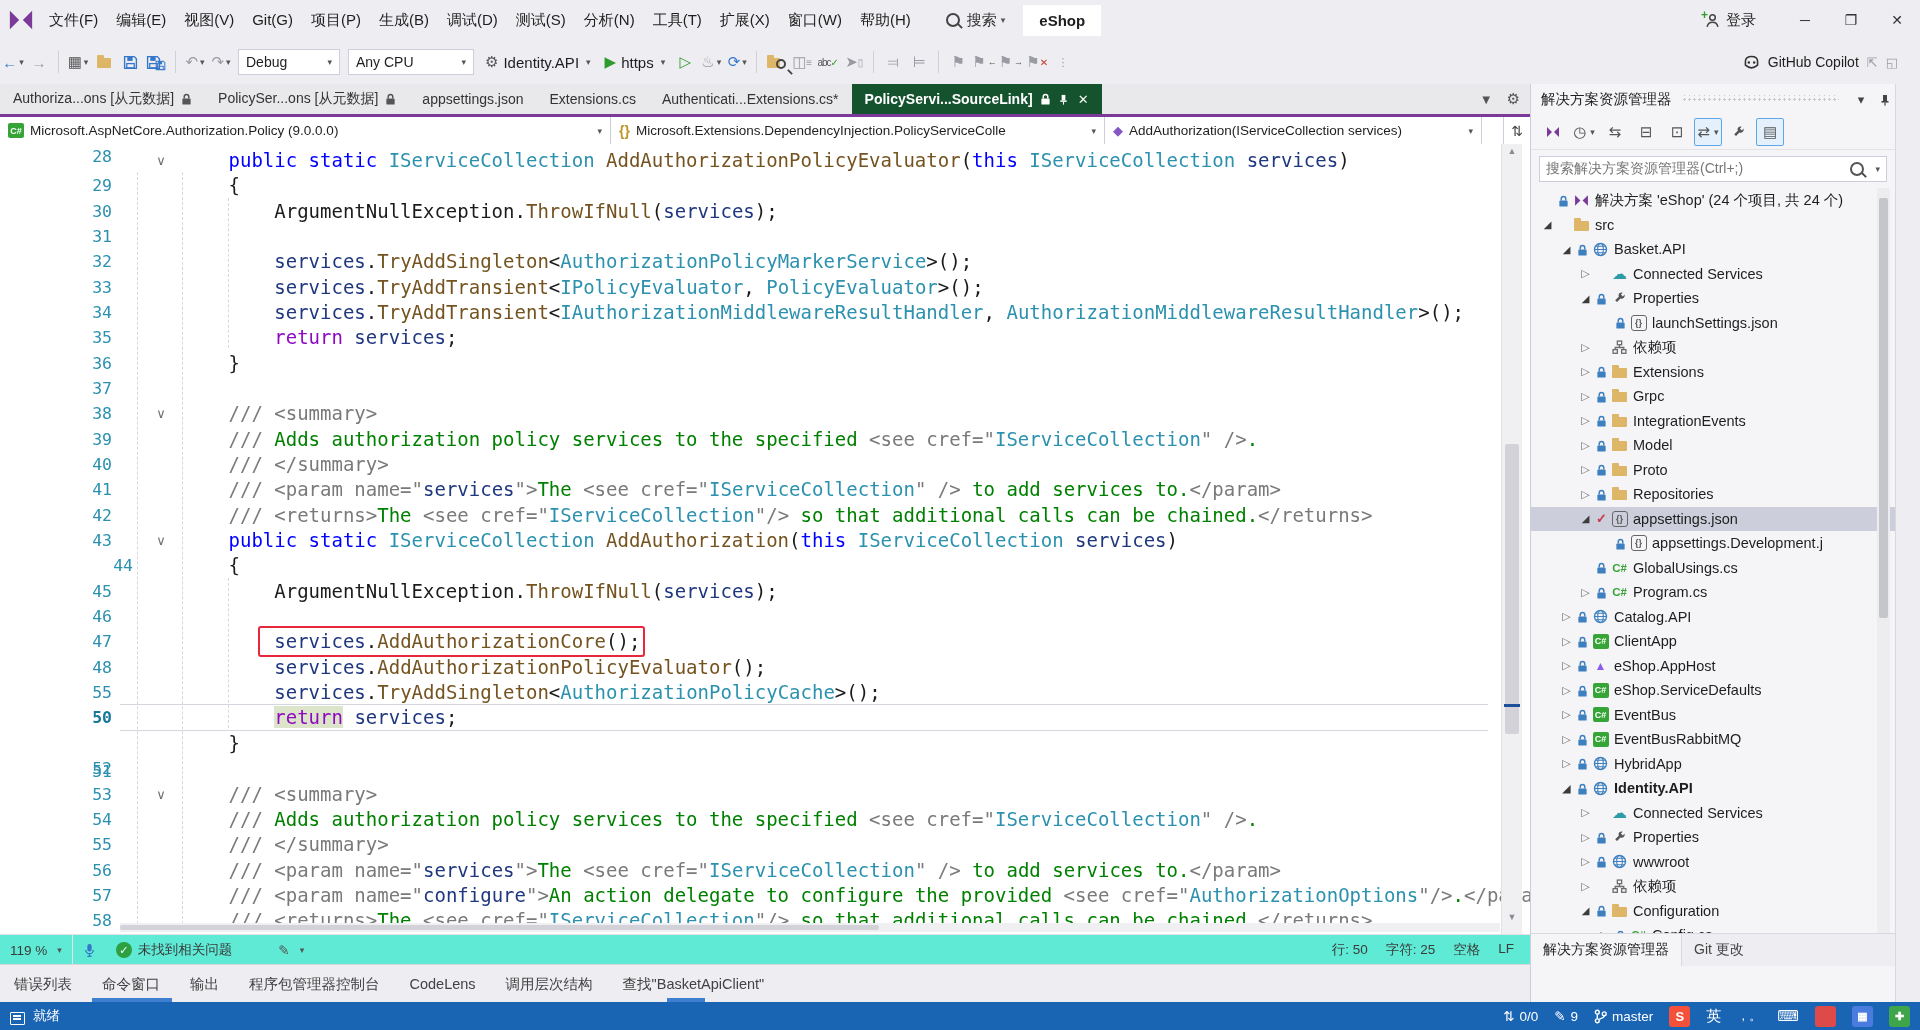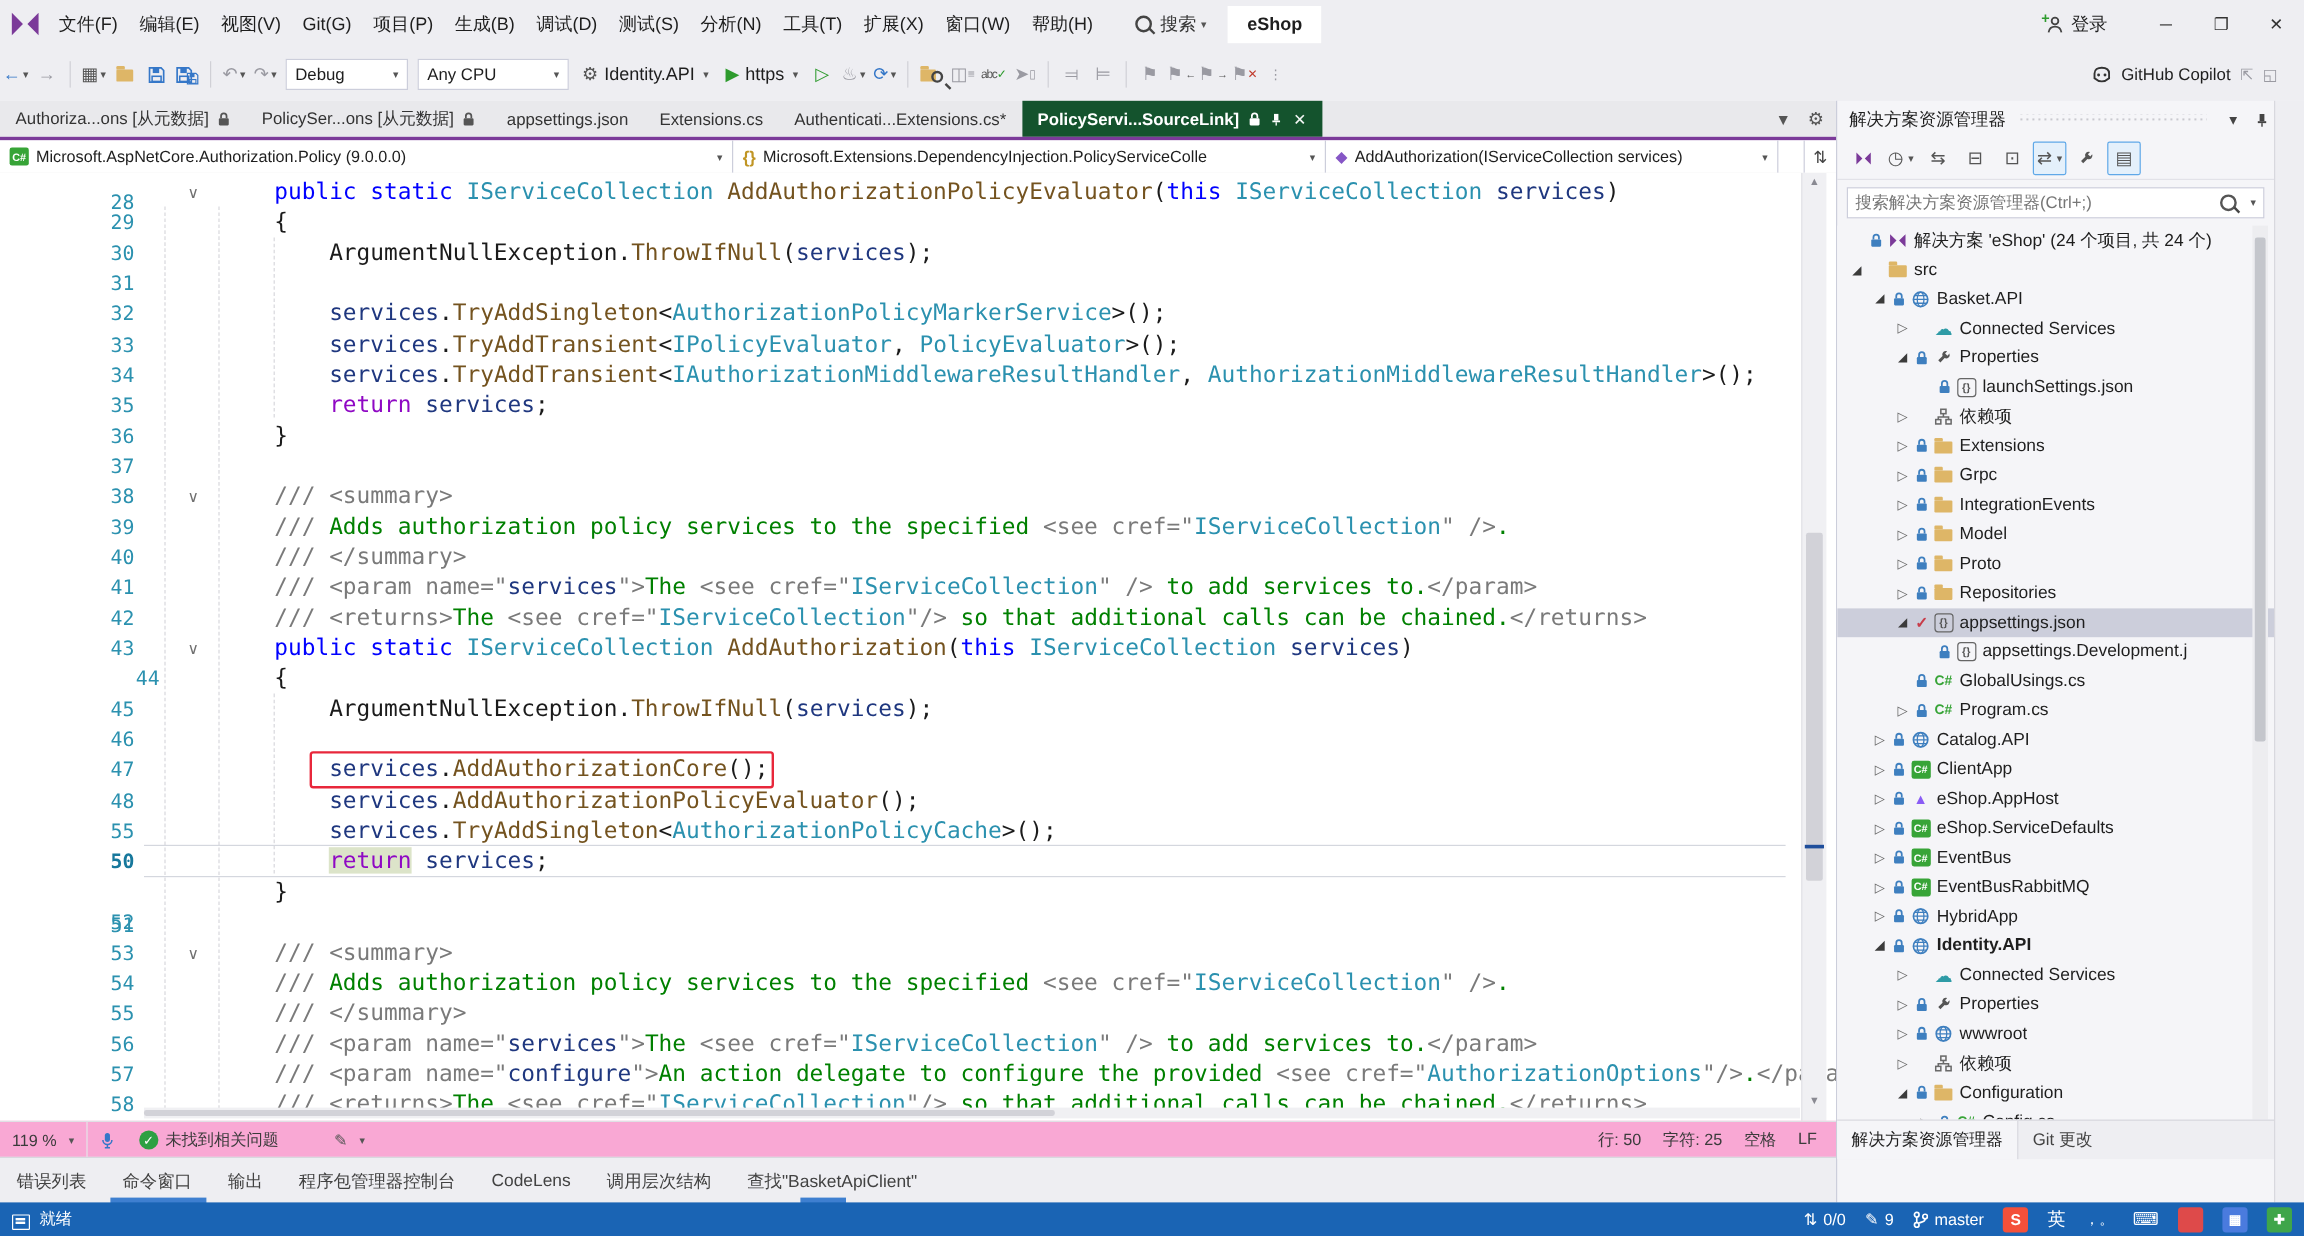--- a/index.html
+++ b/index.html
@@ -77,21 +77,21 @@
   #cur-line{position:absolute;left:120px;width:1368px;height:25px;border-top:1px solid #D4D7DE;border-bottom:1px solid #D4D7DE}
   #red-box{position:absolute;border:2px solid #E8273B;border-radius:3px}
   #v-scroll{position:absolute;right:8px;top:0;width:20px;height:790px;background:#F0F0F3;border-left:1px solid #E2E2E6;
     display:flex;flex-direction:column;align-items:center;color:#8A8A92;font-size:9px}
   #v-thumb{position:absolute;left:3px;width:14px;top:300px;height:290px;background:#D2D2D8;border-radius:2px}
   #caret-mark{position:absolute;left:2px;width:16px;height:3px;background:#1F4E9B;top:560px}
   #h-scroll{position:absolute;left:120px;right:30px;bottom:2px;height:9px;background:#F0F0F3}
   #h-thumb{position:absolute;left:0;top:2px;width:55%;height:5px;background:#D2D2D8;border-radius:2px}
 
   
-  #editor-status{position:absolute;left:0;top:850px;width:1530px;height:30px;background:#f9a8d4;border-top:1px solid #E0E0E5;
+  #editor-status{position:absolute;left:0;top:850px;width:1530px;height:30px;background:#5eead4;border-top:1px solid #E0E0E5;
     display:flex;align-items:center;font-size:13.5px;color:#3B3B3B}
   #zoom-box{display:flex;align-items:center;gap:6px;padding:0 10px;height:100%;border-right:1px solid #E4E4E8}
   .estat{margin:0 10px;display:flex;align-items:center;gap:6px;white-space:nowrap}
   .okdot{width:16px;height:16px;border-radius:50%;background:#2DA042;color:#FFF;font-size:11px;display:inline-flex;align-items:center;justify-content:center}
   #estat-right{margin-left:auto;display:flex;gap:18px;padding-right:16px}
 
   
   #panel-tabs{position:absolute;left:0;top:880px;width:1530px;height:38px;background:#EEEEF2;border-top:1px solid #D8D8DE;
     display:flex;align-items:center;gap:30px;padding-left:14px;font-size:14.5px;color:#424242}
   .pbar{position:absolute;height:5px;background:#3E7FD0;bottom:0}
@@ -391,21 +391,21 @@
           <div class="code-line" style="top: 586.82px;">        <span class="x">}</span></div>
           <div class="code-line" style="top: 612.16px;"></div>
           <div class="code-line" style="top: 637.5px;">        <span class="g">/// </span><span class="g">&lt;summary&gt;</span></div>
           <div class="code-line" style="top: 662.84px;">        <span class="g">/// </span><span class="r">Adds authorization policy services to the specified </span><span class="g">&lt;see cref="</span><span class="t">IServiceCollection</span><span class="g">" /&gt;</span><span class="r">.</span></div>
           <div class="code-line" style="top: 688.18px;">        <span class="g">/// </span><span class="g">&lt;/summary&gt;</span></div>
           <div class="code-line" style="top: 713.52px;">        <span class="g">/// </span><span class="g">&lt;param name="</span><span class="p">services</span><span class="g">"&gt;</span><span class="r">The </span><span class="g">&lt;see cref="</span><span class="t">IServiceCollection</span><span class="g">" /&gt;</span><span class="r"> to add services to.</span><span class="g">&lt;/param&gt;</span></div>
           <div class="code-line" style="top: 738.86px;">        <span class="g">/// </span><span class="g">&lt;param name="</span><span class="p">configure</span><span class="g">"&gt;</span><span class="r">An action delegate to configure the provided </span><span class="g">&lt;see cref="</span><span class="t">AuthorizationOptions</span><span class="g">"/&gt;</span><span class="r">.</span><span class="g">&lt;/param&gt;</span></div>
           <div class="code-line" style="top: 764.2px;">        <span class="g">/// </span><span class="g">&lt;returns&gt;</span><span class="r">The </span><span class="g">&lt;see cref="</span><span class="t">IServiceCollection</span><span class="g">"/&gt;</span><span class="r"> so that additional calls can be chained.</span><span class="g">&lt;/returns&gt;</span></div>
         </div>
       <div id="gutter">
-          <div class="gut-num" style="top: 12px;">28</div>
+          <div class="gut-num" style="top: 0;">28</div>
           <div class="gut-num" style="top: 29.34px;">29</div>
           <div class="gut-num" style="top: 54.68px;">30</div>
           <div class="gut-num" style="top: 80.02px;">31</div>
           <div class="gut-num" style="top: 105.36px;">32</div>
           <div class="gut-num" style="top: 130.7px;">33</div>
           <div class="gut-num" style="top: 156.04px;">34</div>
           <div class="gut-num" style="top: 181.38px;">35</div>
           <div class="gut-num" style="top: 206.72px;">36</div>
           <div class="gut-num" style="top: 232.06px;">37</div>
           <div class="gut-num" style="top: 257.4px;">38</div>

